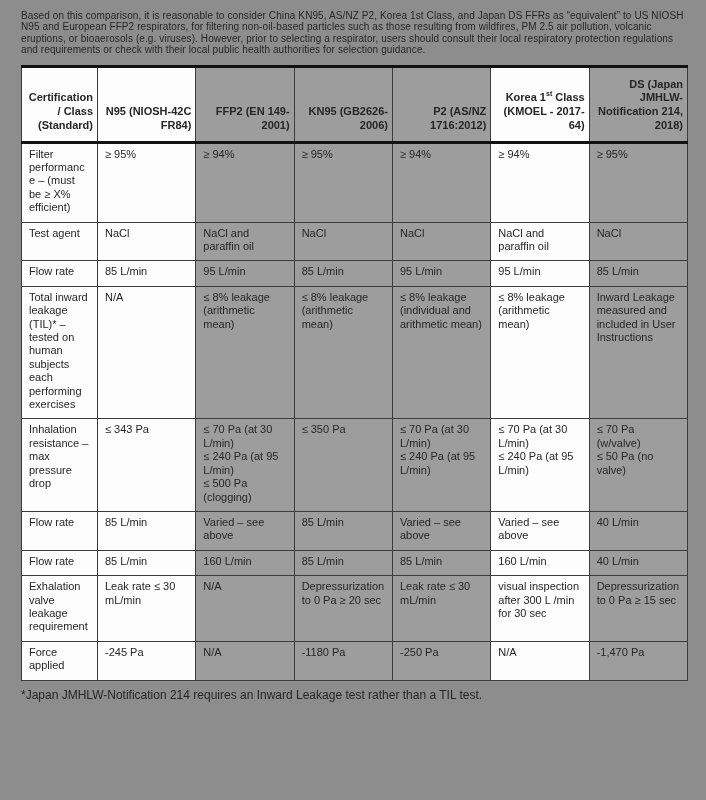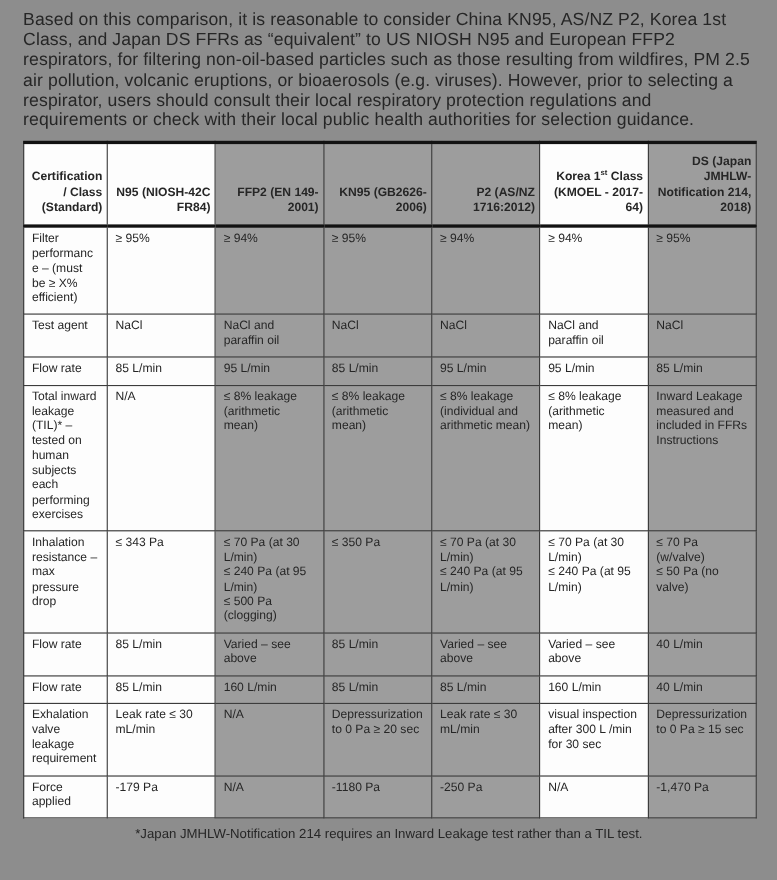--- a/index.html
+++ b/index.html
@@ -6,21 +6,21 @@
   html, body {
     margin: 0; padding: 0;
     width: 706px; height: 800px;
     overflow: hidden;
     background: var(--page-bg, #8d8d8d);
     font-family: "Liberation Sans", "DejaVu Sans", sans-serif;
     color: var(--text, #262626);
   }
   .intro {
     margin: 10px 20px 9px 21px;
-    font-size: 16px;
+    font-size: 10px;
     line-height: 1.14;
     letter-spacing: 0.1px;
     color: var(--text, #262626);
   }
   table.cmp {
     border-collapse: collapse;
     table-layout: fixed;
     margin-left: 21px;
     width: 667px;
     border: 1px solid var(--border, #3c3c3c);
@@ -49,21 +49,20 @@
     white-space: pre-line;
   }
   .cmp tbody tr:first-child td { height: 57px; }
   .cell-white { background: var(--cell-white, #fdfdfd); }
   .cell-gray  { background: var(--cell-gray, #9d9d9d); }
   sup { font-size: 7px; line-height: 0; }
   .footnote {
     margin: 7px 20px 0 21px;
     font-size: 12px;
     color: var(--text, #262626);
-    text-align: center;
   }
 </style>
 </head>
 <body>
 
 <p class="intro">Based on this comparison, it is reasonable to consider China KN95, AS/NZ P2, Korea 1st Class, and Japan DS FFRs as “equivalent” to US NIOSH N95 and European FFP2 respirators, for filtering non-oil-based particles such as those resulting from wildfires, PM 2.5 air pollution, volcanic eruptions, or bioaerosols (e.g. viruses). However, prior to selecting a respirator, users should consult their local respiratory protection regulations and requirements or check with their local public health authorities for selection guidance.</p>
 
 <table class="cmp">
   <thead>
     <tr>
@@ -104,21 +103,21 @@
         <td class="cell-white">95 L/min</td>
         <td class="cell-gray">85 L/min</td>
       </tr>
       <tr>
         <td class="cell-white">Total inward leakage (TIL)* – tested on human subjects each performing exercises</td>
         <td class="cell-white">N/A</td>
         <td class="cell-gray">≤ 8% leakage (arithmetic mean)</td>
         <td class="cell-gray">≤ 8% leakage (arithmetic mean)</td>
         <td class="cell-gray">≤ 8% leakage (individual and arithmetic mean)</td>
         <td class="cell-white">≤ 8% leakage (arithmetic mean)</td>
-        <td class="cell-gray">Inward Leakage measured and included in FFRs Instructions</td>
+        <td class="cell-gray">Inward Leakage measured and included in User Instructions</td>
       </tr>
       <tr>
         <td class="cell-white">Inhalation resistance – max pressure drop</td>
         <td class="cell-white">≤ 343 Pa</td>
         <td class="cell-gray">≤ 70 Pa (at 30 L/min)
 ≤ 240 Pa (at 95 L/min)
 ≤ 500 Pa (clogging)</td>
         <td class="cell-gray">≤ 350 Pa</td>
         <td class="cell-gray">≤ 70 Pa (at 30 L/min)
 ≤ 240 Pa (at 95 L/min)</td>
@@ -149,21 +148,21 @@
         <td class="cell-white">Exhalation valve leakage requirement</td>
         <td class="cell-white">Leak rate ≤ 30 mL/min</td>
         <td class="cell-gray">N/A</td>
         <td class="cell-gray">Depressurization to 0 Pa ≥ 20 sec</td>
         <td class="cell-gray">Leak rate ≤ 30 mL/min</td>
         <td class="cell-white">visual inspection after 300 L /min for 30 sec</td>
         <td class="cell-gray">Depressurization to 0 Pa ≥ 15 sec</td>
       </tr>
       <tr>
         <td class="cell-white">Force applied</td>
-        <td class="cell-white">-179 Pa</td>
+        <td class="cell-white">-245 Pa</td>
         <td class="cell-gray">N/A</td>
         <td class="cell-gray">-1180 Pa</td>
         <td class="cell-gray">-250 Pa</td>
         <td class="cell-white">N/A</td>
         <td class="cell-gray">-1,470 Pa</td>
       </tr>
     </tbody>
 </table>
 
 <p class="footnote">*Japan JMHLW-Notification 214 requires an Inward Leakage test rather than a TIL test.</p>

